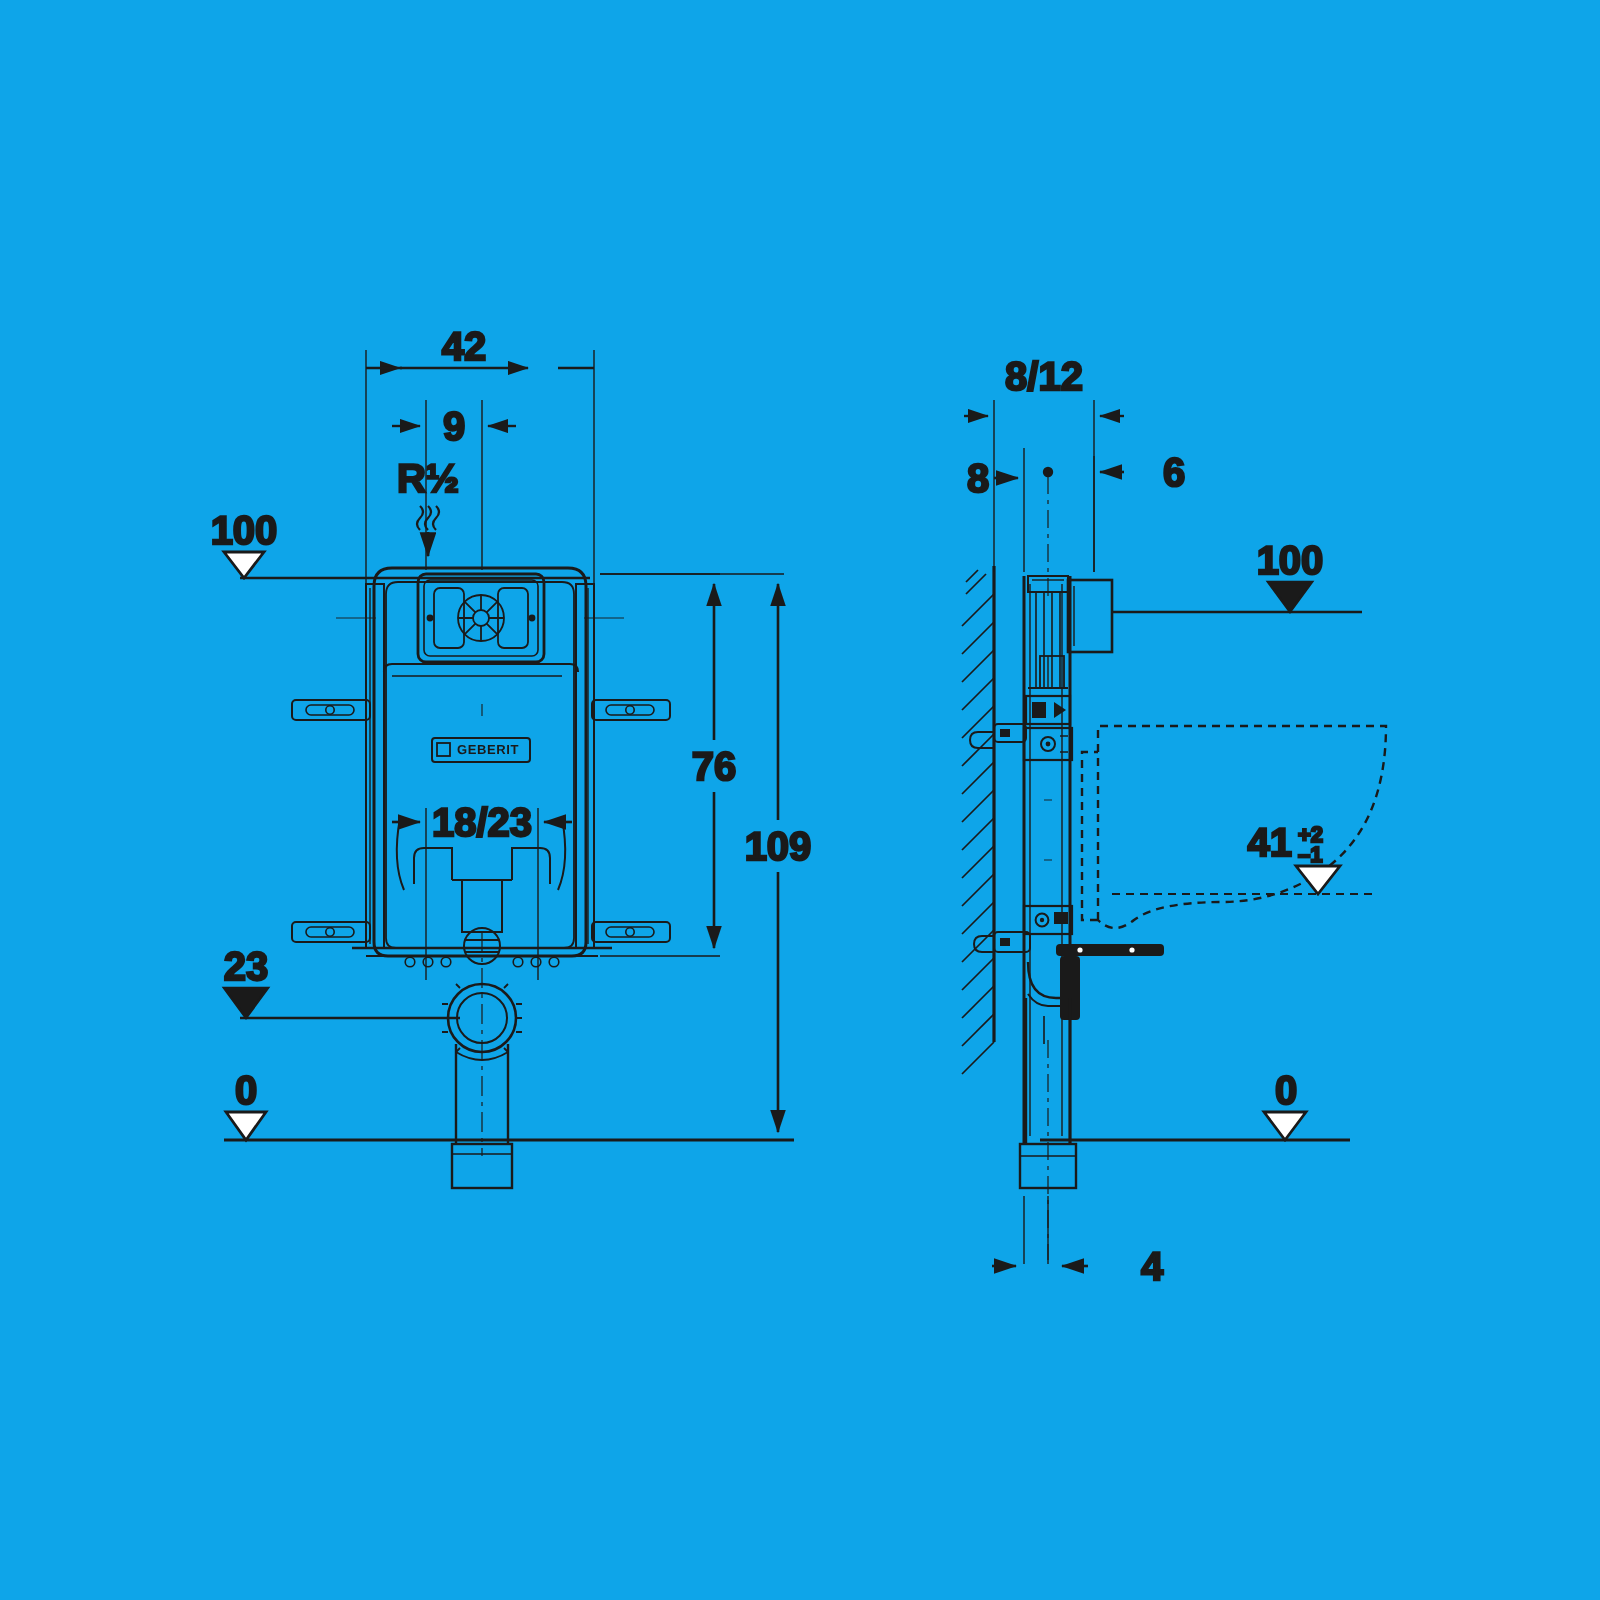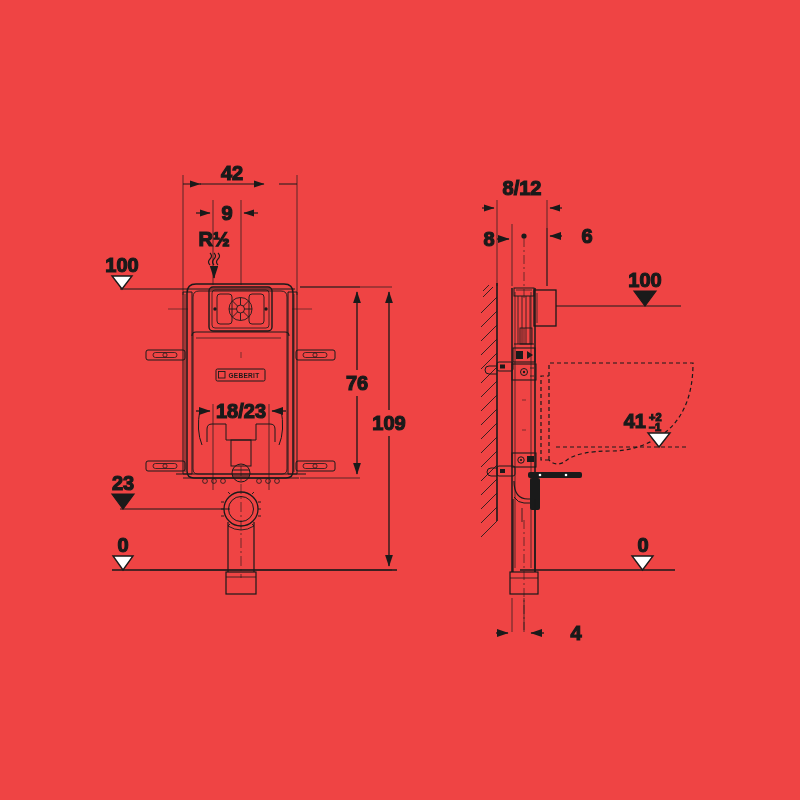--- a/index.html
+++ b/index.html
@@ -1,19 +1,19 @@
 <!DOCTYPE html>
 <html><head>
 <meta charset="utf-8">
 <title>Technical Drawing</title>
 <style>
   html,body{margin:0;padding:0;background:#ffffff;}
   body{width:800px;height:800px;overflow:hidden;
        font-family:"Liberation Sans",sans-serif;color:#1a1a1a;}
-  #sheet{position:relative;width:800px;height:800px;background:#ef4444;}
+  #sheet{position:relative;width:800px;height:800px;background:#0ea5e9;}
   #sheet svg{position:absolute;left:0;top:0;}
   .dimtxt{font-family:"Liberation Sans",sans-serif;font-weight:bold;
           font-size:20px;fill:#1a1a1a;}
   .dimtxt-sm{font-family:"Liberation Sans",sans-serif;font-weight:bold;
           font-size:11px;fill:#1a1a1a;}
 </style>
 </head>
 <body>
 
 <div id="sheet">

